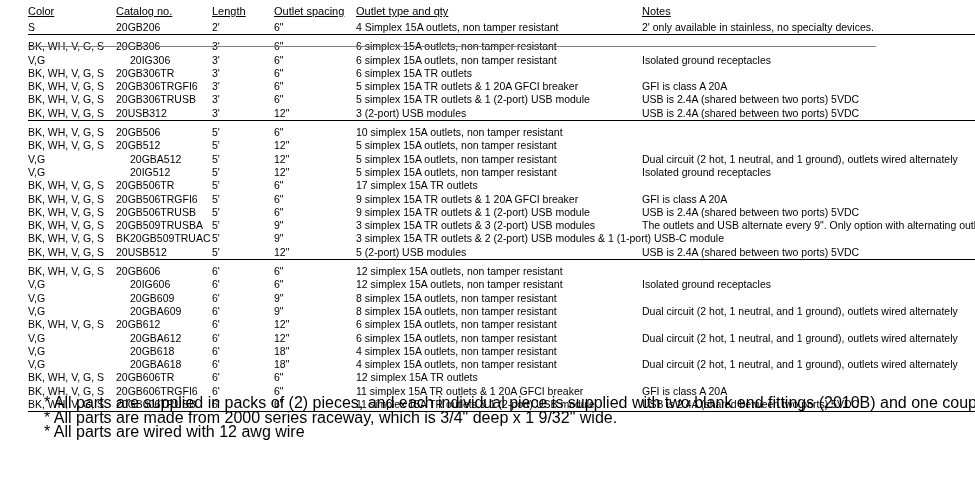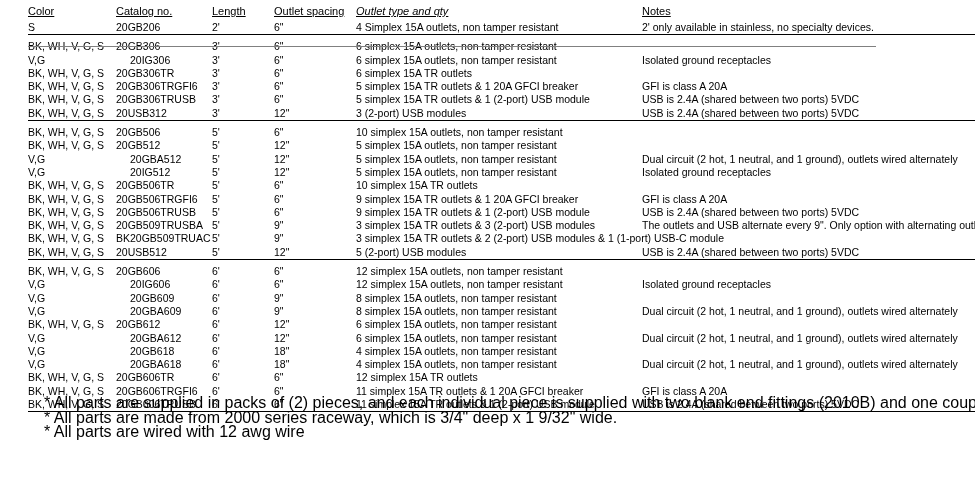--- a/index.html
+++ b/index.html
@@ -58,21 +58,21 @@
     padding-top: 1px;
   }
   .hdr-label {
     text-decoration: underline;
     white-space: nowrap;
   }
   th.h-color   { padding-left: 36px; }
   th.h-cat     { padding-left: 23px; }
   th.h-len     { padding-left: 1px; }
   th.h-spc     { padding-left: 1px; }
-  th.h-type    { padding-left: 1px; font-style: italic; }
+  th.h-type    { padding-left: 1px; }
   th.h-notes   { padding-left: 51px; }
 
   
   td.color  { padding-left: 8px; }
   td.cat    { padding-left: 0px; }
   td.cat.indent { padding-left: 14px; }
   td.len    { padding-left: 19px; }
   td.spc    { padding-left: 21px; }
   td.type   { padding-left: 6px; }
   td.notes  { padding-left: 52px; }
@@ -239,21 +239,21 @@
           <td class="len">5'</td>
           <td class="spc">12"</td>
           <td class="type">5 simplex 15A outlets, non tamper resistant</td>
           <td class="notes">Isolated ground receptacles</td>
         </tr>
         <tr>
           <td class="color">BK, WH, V, G, S</td>
           <td class="cat">20GB506TR</td>
           <td class="len">5'</td>
           <td class="spc">6"</td>
-          <td class="type">10 simplex 15A TR outlets</td>
+          <td class="type">17 simplex 15A TR outlets</td>
           <td class="notes"></td>
         </tr>
         <tr>
           <td class="color">BK, WH, V, G, S</td>
           <td class="cat">20GB506TRGFI6</td>
           <td class="len">5'</td>
           <td class="spc">6"</td>
           <td class="type">9 simplex 15A TR outlets &amp; 1 20A GFCI breaker</td>
           <td class="notes">GFI is class A 20A</td>
         </tr>

